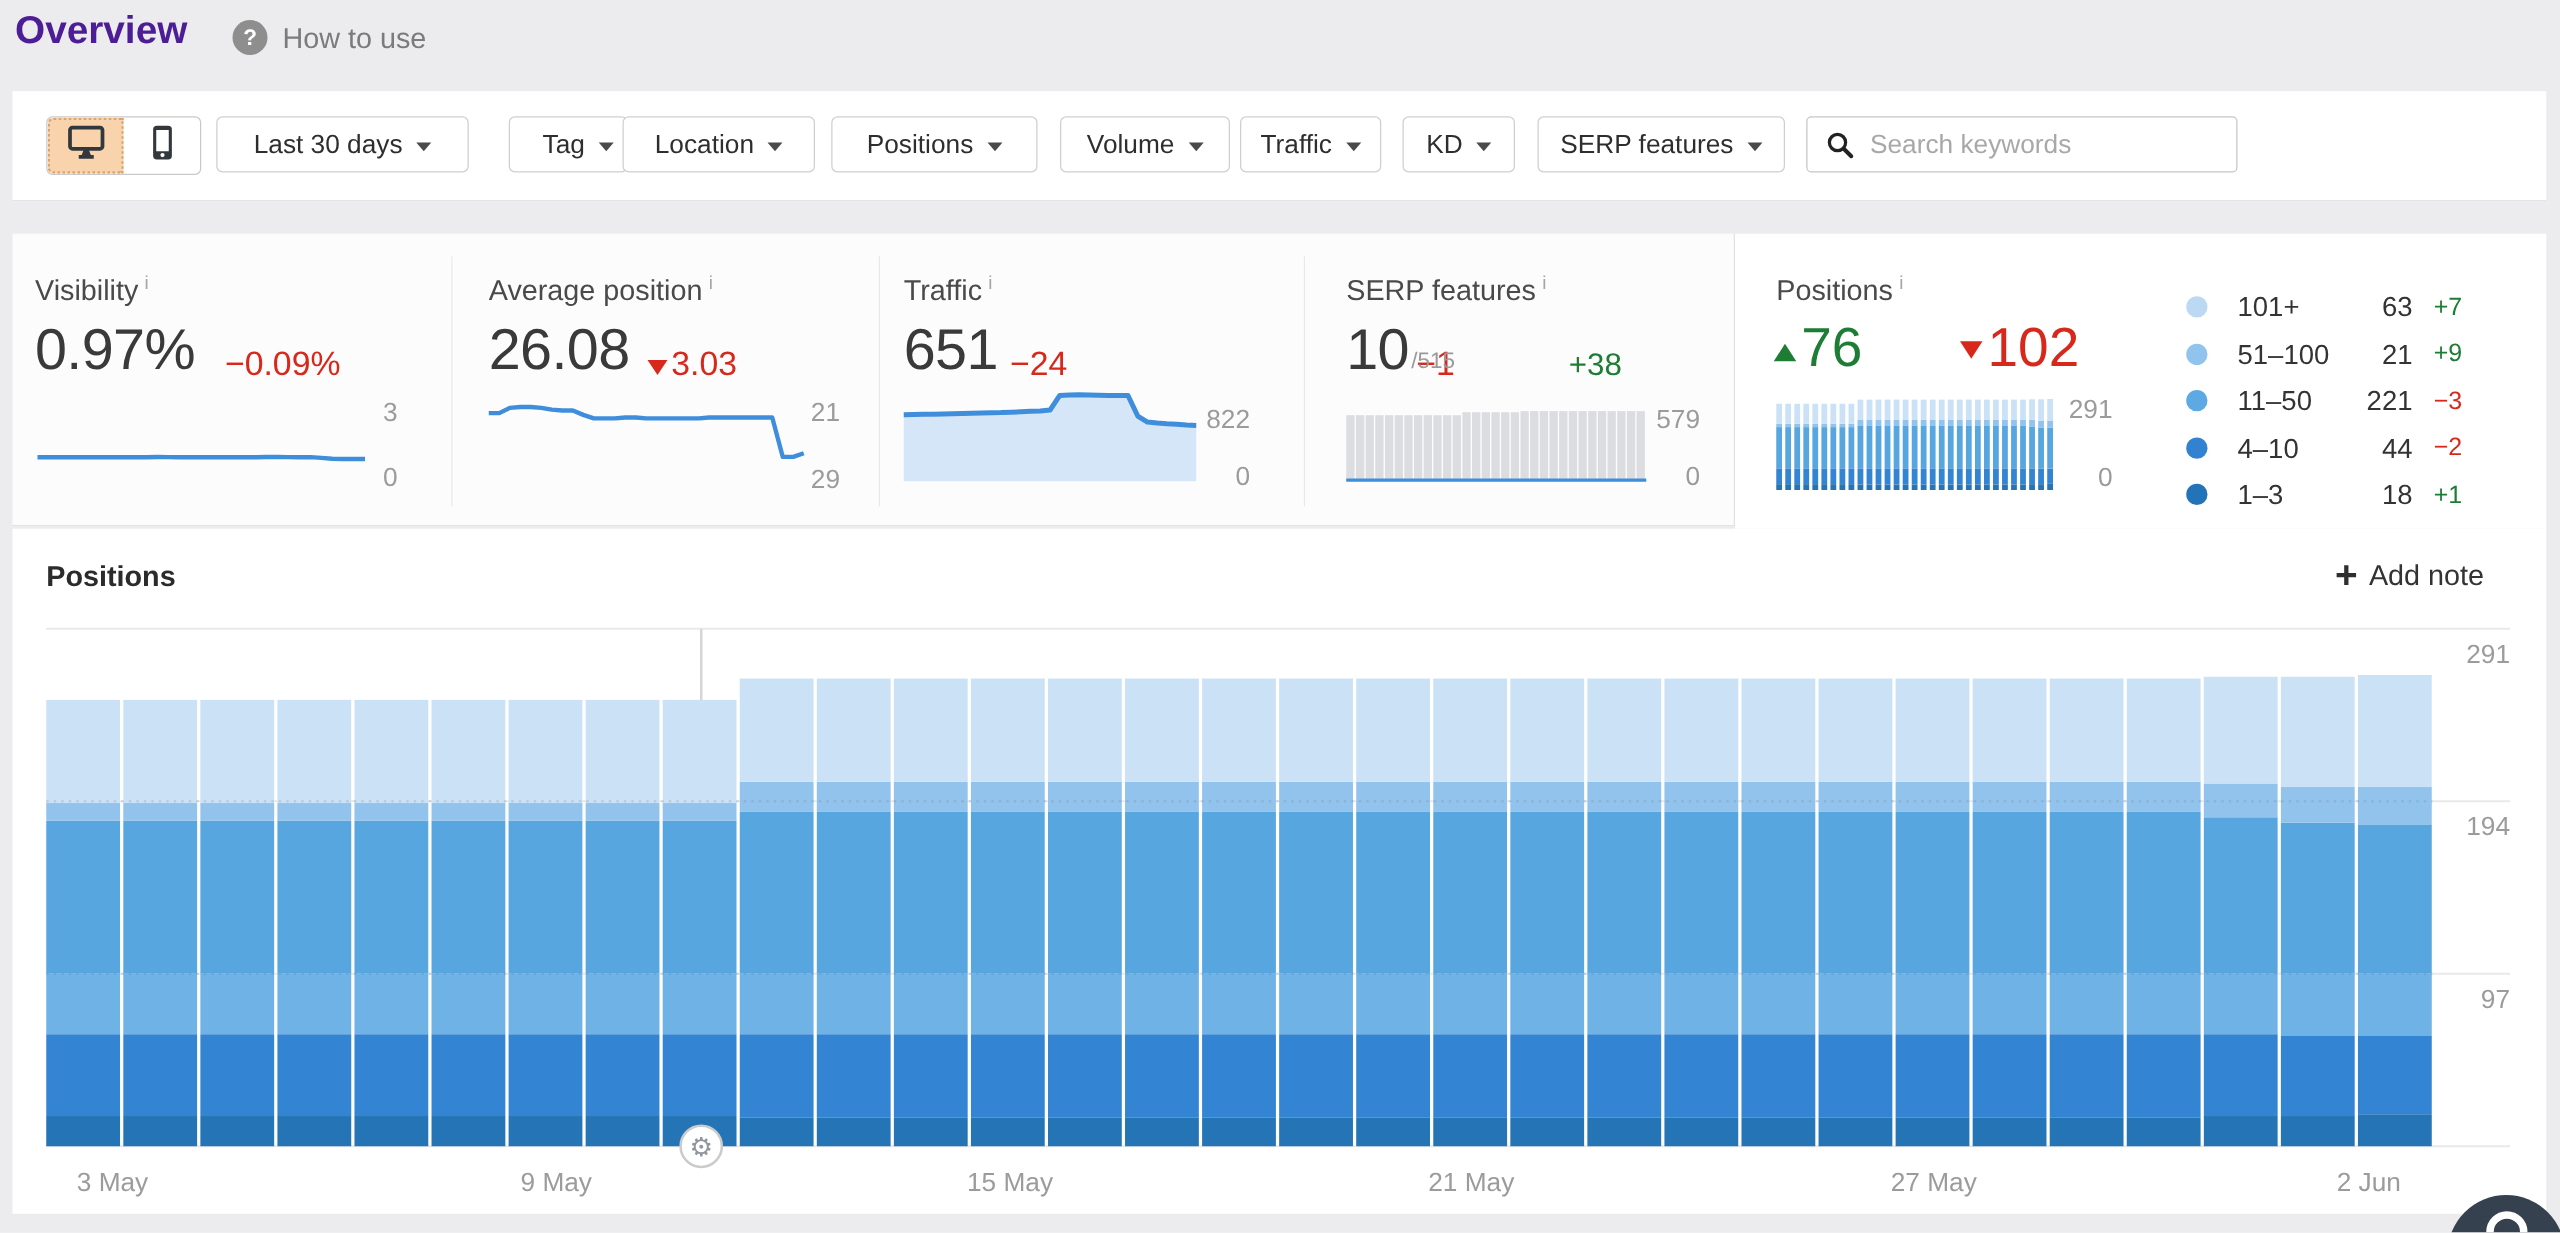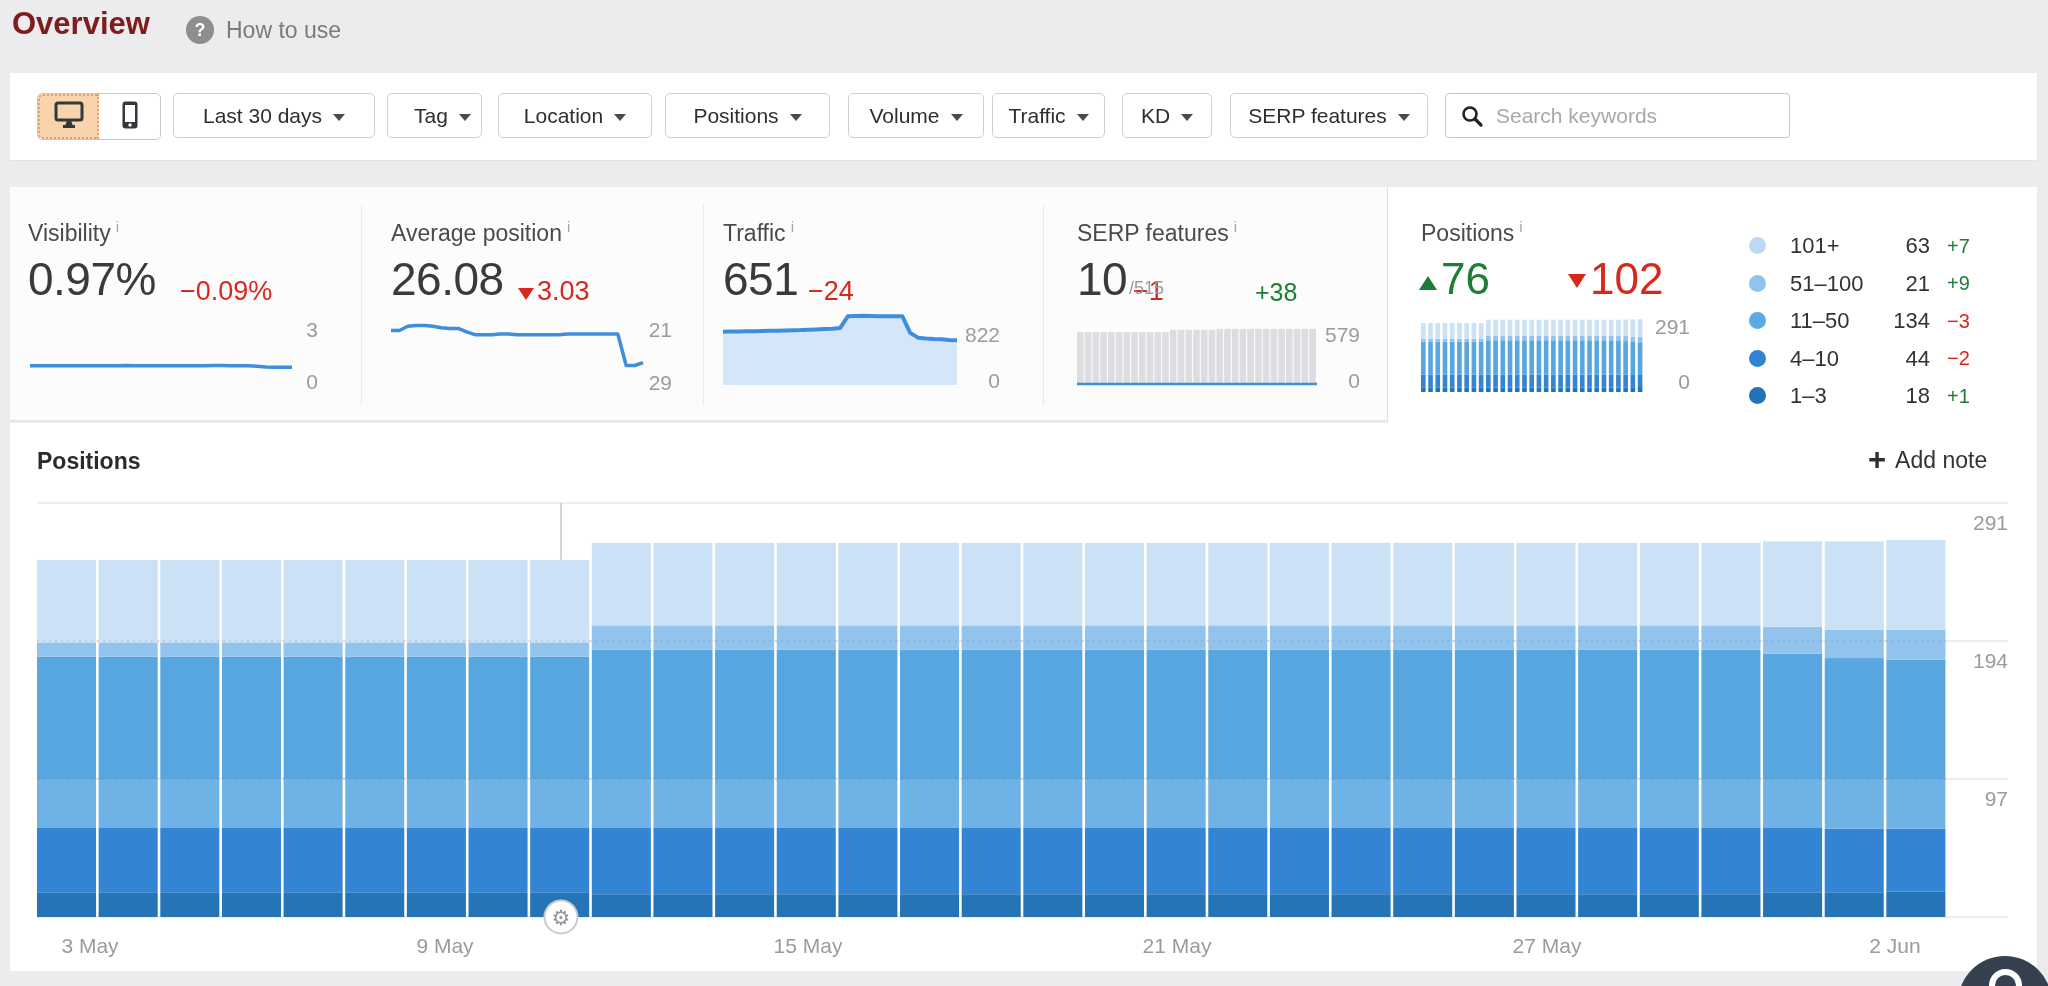--- a/index.html
+++ b/index.html
@@ -1,20 +1,20 @@
 <!DOCTYPE html>
 <html><head>
 <meta charset="utf-8">
 <style>
   html,body{margin:0;padding:0;background:#ececee;}
   .stage{position:relative;width:2048px;height:986px;overflow:hidden;background:#ececee;
          font-family:"Liberation Sans",sans-serif;color:#333;}
   .abs{position:absolute;}
   
-  .page-title{left:12px;top:6px;font-size:31px;font-weight:700;color:#7f1d1d;z-index:10;}
+  .page-title{left:12px;top:6px;font-size:31px;font-weight:700;color:#4c1d95;z-index:10;}
   .help-wrap{left:186px;top:15px;height:30px;display:flex;align-items:center;z-index:10;cursor:pointer;}
   .help-circle{width:28px;height:28px;border-radius:50%;background:#8e8e8e;color:#fff;font-size:18px;
                font-weight:700;display:flex;align-items:center;justify-content:center;}
   .help-label{margin-left:12px;font-size:23px;color:#7b7b7b;}
   
   .toolbar-card{left:10px;top:73px;width:2027px;height:87px;background:#fff;border-bottom:1px solid #e3e3e3;z-index:1;}
   .toggle-group{left:37px;top:93px;width:122px;height:45px;border:1px solid #c9c9c9;border-radius:5px;
                 background:#fff;display:flex;z-index:10;overflow:hidden;}
   .toggle-btn{width:50%;height:100%;display:flex;align-items:center;justify-content:center;cursor:pointer;box-sizing:border-box;}
   .toggle-btn.active{background:#f9d3ab;border:2px dotted #d8a572;border-radius:5px 0 0 5px;}
@@ -90,21 +90,21 @@
             <circle cx="9" cy="25" r="1.7" fill="#fff"></circle>
           </svg>
       </span>
     </div>
   </div>
   <div id="filters-row">
       <div class="abs filter-btn" style="left: 173px; width: 202px;">
         <span>Last 30 days</span>
         <span class="chevron"></span>
       </div>
-      <div class="abs filter-btn" style="left: 387px; width: 95px; padding-left: 16px;">
+      <div class="abs filter-btn" style="left: 407px; width: 95px; padding-left: 16px;">
         <span>Tag</span>
         <span class="chevron"></span>
       </div>
       <div class="abs filter-btn" style="left: 498px; width: 154px;">
         <span>Location</span>
         <span class="chevron"></span>
       </div>
       <div class="abs filter-btn" style="left: 665px; width: 165px;">
         <span>Positions</span>
         <span class="chevron"></span>
@@ -177,21 +177,21 @@
       </div>
       <div class="abs legend-row" style="left: 1749px; top: 258.5px; width: 260px;">
         <span class="legend-dot" style="left: 0px; top: 4px; background: rgb(144, 195, 238);"></span>
         <span class="legend-range">51–100</span>
         <span class="legend-count">21</span>
         <span class="legend-delta green">+9</span>
       </div>
       <div class="abs legend-row" style="left: 1749px; top: 296px; width: 260px;">
         <span class="legend-dot" style="left: 0px; top: 4px; background: rgb(93, 169, 227);"></span>
         <span class="legend-range">11–50</span>
-        <span class="legend-count">134</span>
+        <span class="legend-count">221</span>
         <span class="legend-delta red">−3</span>
       </div>
       <div class="abs legend-row" style="left: 1749px; top: 333.5px; width: 260px;">
         <span class="legend-dot" style="left: 0px; top: 4px; background: rgb(49, 131, 210);"></span>
         <span class="legend-range">4–10</span>
         <span class="legend-count">44</span>
         <span class="legend-delta red">−2</span>
       </div>
       <div class="abs legend-row" style="left: 1749px; top: 371px; width: 260px;">
         <span class="legend-dot" style="left: 0px; top: 4px; background: rgb(34, 115, 184);"></span>

